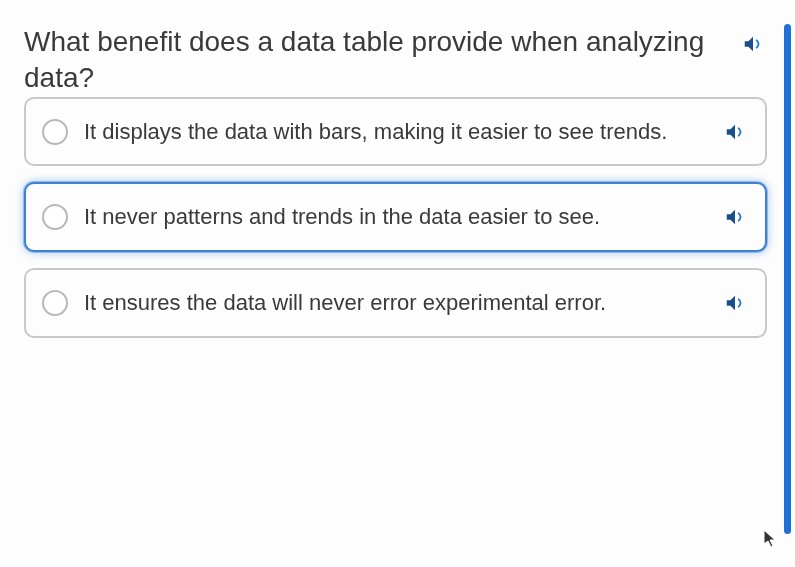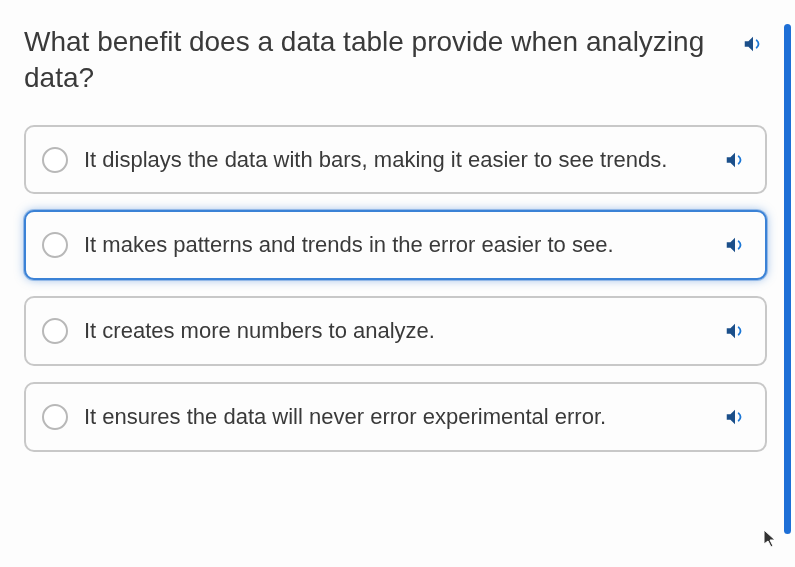--- a/index.html
+++ b/index.html
@@ -13,21 +13,20 @@
     }
     .container {
       padding: 24px 28px 24px 24px;
       background: #fdfdfd;
       height: 100%;
     }
     .question-row {
       display: flex;
       align-items: flex-start;
       gap: 12px;
-      margin-bottom: 28px;
     }
     .question-text {
       font-size: 28px;
       font-weight: 500;
       color: #3a3a3a;
       line-height: 1.3;
       flex: 1;
     }
     .audio-btn {
       width: 28px;
@@ -115,39 +114,29 @@
       <span class="audio-btn">
         <svg viewBox="0 0 24 24" fill="none">
           <path d="M3 9v6h4l5 5V4L7 9H3z" fill="#1b4f8a"></path>
           <path d="M16 8c1.2 1 2 2.4 2 4s-.8 3-2 4" stroke="#1b77d6" stroke-width="2" stroke-linecap="round" fill="none"></path>
         </svg>
       </span>
     </div>
 
     <div class="option selected">
       <span class="radio"></span>
-      <span class="option-text">It makes patterns and trends in the error easier to see.</span>
+      <span class="option-text">It never patterns and trends in the data easier to see.</span>
       <span class="audio-btn">
         <svg viewBox="0 0 24 24" fill="none">
           <path d="M3 9v6h4l5 5V4L7 9H3z" fill="#1b4f8a"></path>
           <path d="M16 8c1.2 1 2 2.4 2 4s-.8 3-2 4" stroke="#1b77d6" stroke-width="2" stroke-linecap="round" fill="none"></path>
         </svg>
       </span>
     </div>
 
-    <div class="option">
-      <span class="radio"></span>
-      <span class="option-text">It creates more numbers to analyze.</span>
-      <span class="audio-btn">
-        <svg viewBox="0 0 24 24" fill="none">
-          <path d="M3 9v6h4l5 5V4L7 9H3z" fill="#1b4f8a"></path>
-          <path d="M16 8c1.2 1 2 2.4 2 4s-.8 3-2 4" stroke="#1b77d6" stroke-width="2" stroke-linecap="round" fill="none"></path>
-        </svg>
-      </span>
-    </div>
 
     <div class="option">
       <span class="radio"></span>
       <span class="option-text">It ensures the data will never error experimental error.</span>
       <span class="audio-btn">
         <svg viewBox="0 0 24 24" fill="none">
           <path d="M3 9v6h4l5 5V4L7 9H3z" fill="#1b4f8a"></path>
           <path d="M16 8c1.2 1 2 2.4 2 4s-.8 3-2 4" stroke="#1b77d6" stroke-width="2" stroke-linecap="round" fill="none"></path>
         </svg>
       </span>

